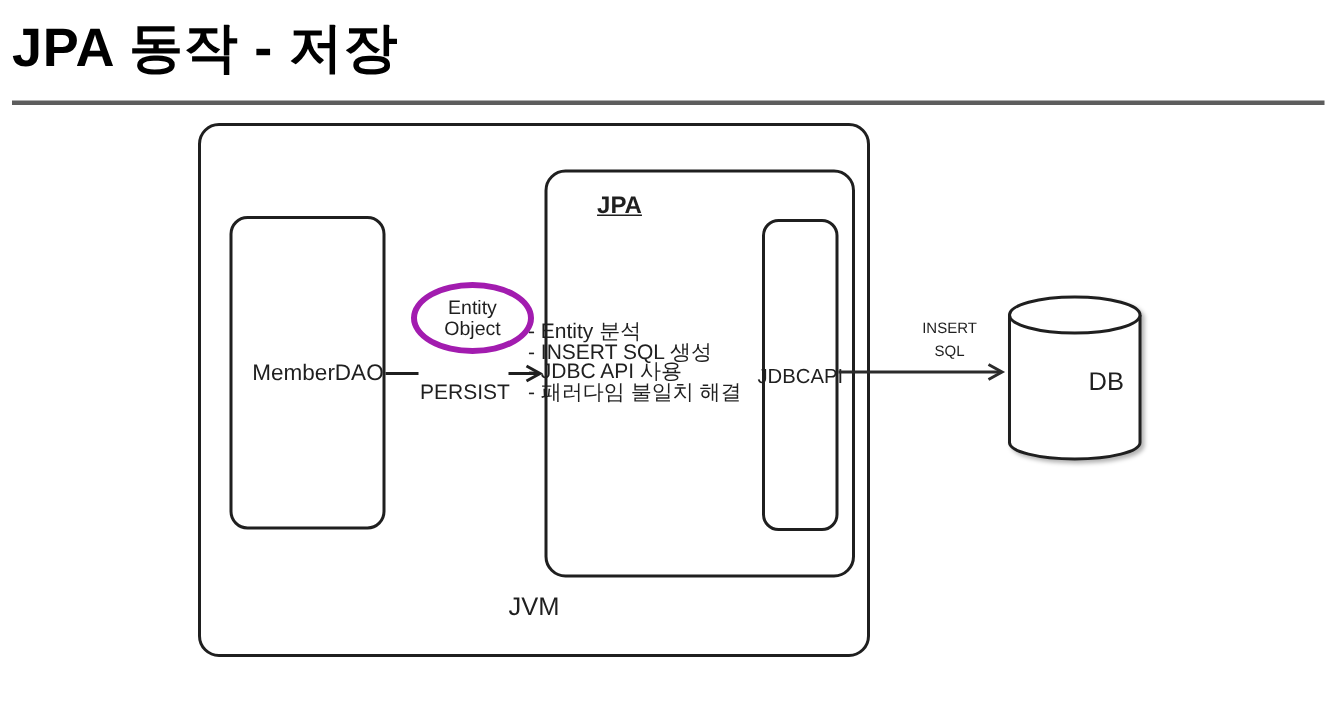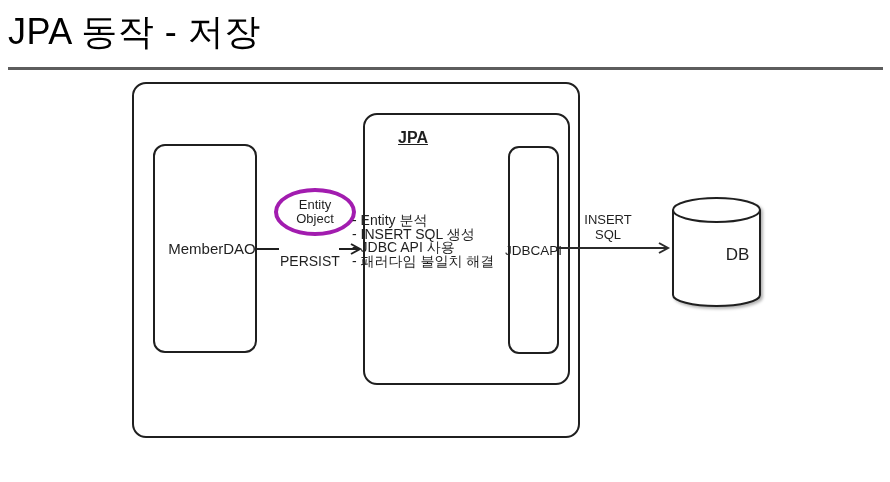--- a/index.html
+++ b/index.html
@@ -3,21 +3,21 @@
 <meta charset="utf-8">
 <style>
   html,body { margin:0; padding:0; background:#ffffff; }
   .canvas {
     position:relative; width:890px; height:482px; background:#ffffff;
     font-family:"Liberation Sans","DejaVu Sans",sans-serif; color:#1f1f1f;
     overflow:hidden;
   }
   .abs { position:absolute; }
   .title {
-    left:8px; top:8px; font-size:36px; font-weight:400; color:#000;
+    left:8px; top:8px; font-size:36px; font-weight:700; color:#000;
     letter-spacing:0.5px; white-space:nowrap;
   }
   .title-rule { left:8px; top:67px; width:875px; height:3px; background:#5d5d5d; }
 
   .box {
     border:2px solid #1f1f1f; background:#ffffff; box-sizing:border-box;
   }
   .jvm-box  { left:132px; top:82px;  width:448px; height:356px; border-radius:14px; background:transparent; }
   .jvm-label{ left:132px; top:395px; width:448px; text-align:center; font-size:17px; }
 
@@ -31,36 +31,37 @@
   .persist-label { left:280px; top:253px; width:58px; text-align:left; font-size:14px; }
 
   .jpa-box   { left:363px; top:113px; width:207px; height:272px; border-radius:14px; background:transparent; }
   .jpa-label { left:363px; top:129px; width:100px; text-align:center; font-size:16px; font-weight:700;text-decoration:underline; }
   .jpa-features { left:352px; top:214px; font-size:14px; line-height:13.5px; white-space:nowrap; }
 
   .jdbc-box { left:508px; top:146px; width:51px; height:208px; border-radius:11px;
               display:flex; flex-direction:row; align-items:center; justify-content:center;
               font-size:13.5px; line-height:15px; }
 
-  .insert-label { left:573px; top:212px; width:70px; text-align:center; font-size:13px; line-height:15px; }
+  .insert-label { left:598px; top:212px; width:70px; text-align:center; font-size:10px; line-height:15px; }
 
   .db-label { left:694px; top:245px; width:87px; text-align:center; font-size:17px; z-index:10; }
 
   .overlay { left:0; top:0; width:890px; height:482px; z-index:5; pointer-events:none; }
   .cyl { filter:drop-shadow(2px 2px 1.5px rgba(0,0,0,0.30)); }
 </style>
 </head>
 <body>
 
 <div class="canvas">
 
   <div class="abs title">JPA 동작 - 저장</div>
   <div class="abs title-rule"></div>
 
   <div class="abs box jvm-box"></div>
+  <div class="abs jvm-label">JVM</div>
 
   <div class="abs box memberdao-box">
     <span>MemberDAO</span>
   </div>
 
   <div class="abs entity-ellipse">
     <span>Entity</span>
     <span>Object</span>
   </div>
 

